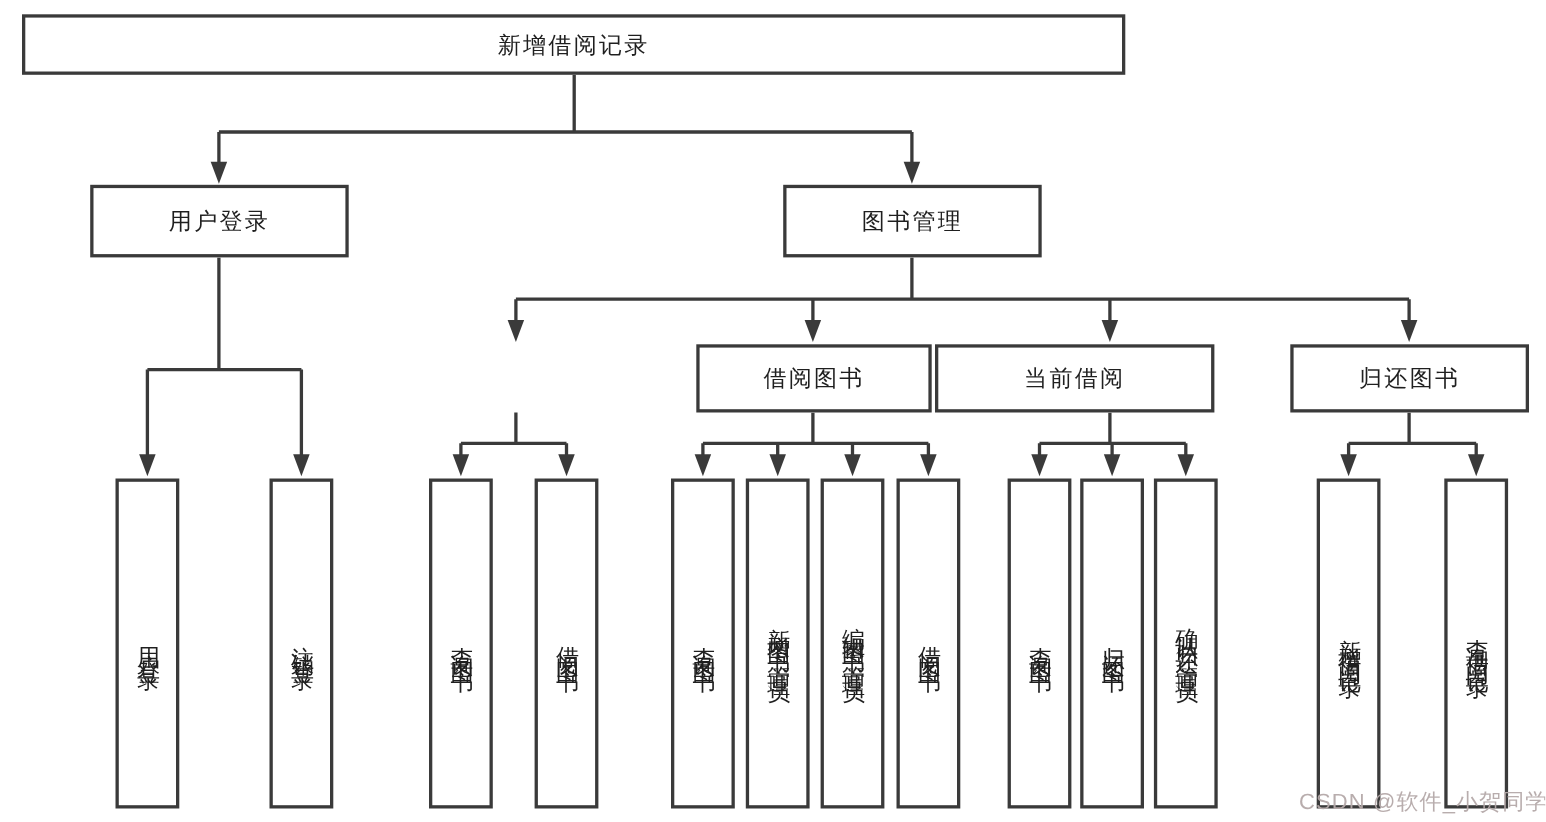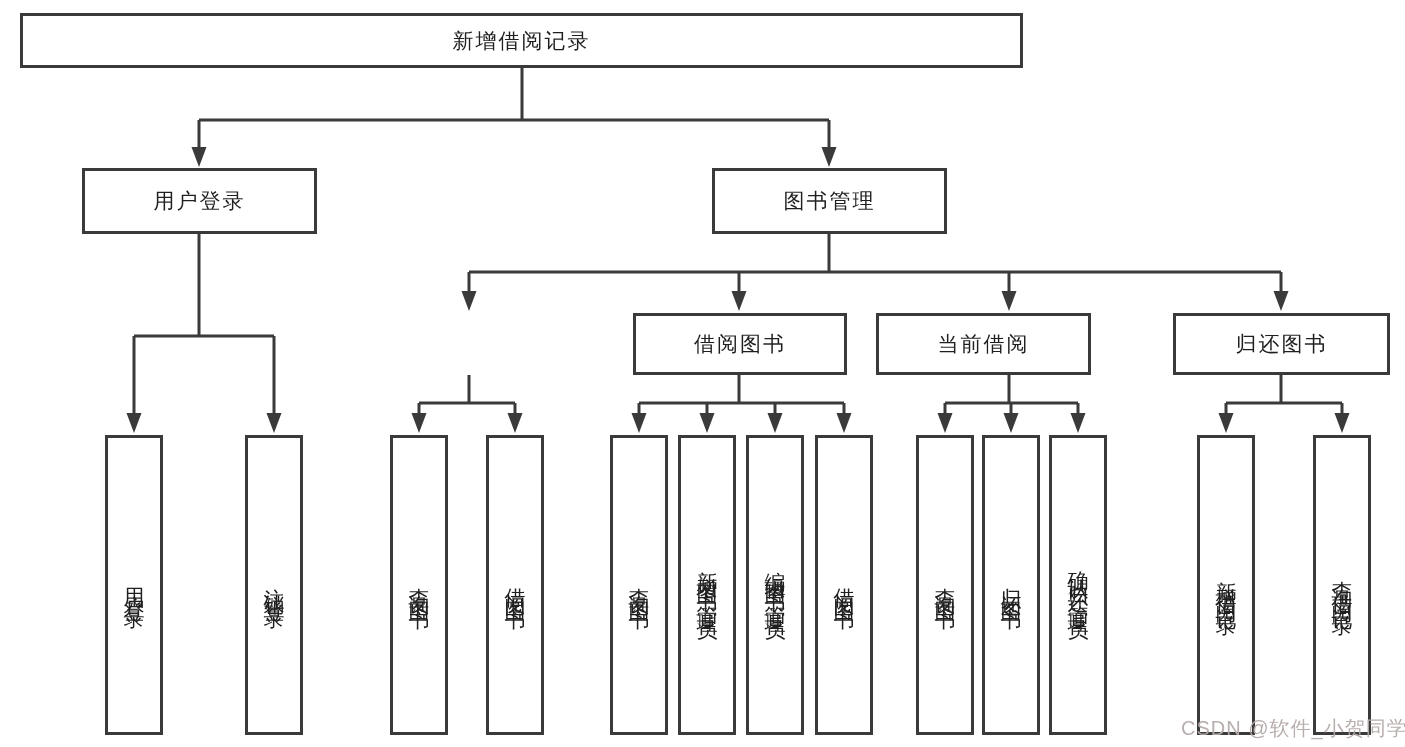--- a/index.html
+++ b/index.html
@@ -109,21 +109,21 @@
   <div class="node h" style="left:82px;top:168px;width:235px;height:66px;">
     <span>用户登录</span>
   </div>
   <div class="node h" style="left:712px;top:168px;width:235px;height:66px;">
     <span>图书管理</span>
   </div>
 
   <div class="node h" style="left:633px;top:313px;width:214px;height:62px;">
     <span>借阅图书</span>
   </div>
-  <div class="node h" style="left:876px;top:313px;width:215px;height:62px;">
+  <div class="node h" style="left:850px;top:313px;width:254px;height:62px;">
     <span>当前借阅</span>
   </div>
   <div class="node h" style="left:1173px;top:313px;width:217px;height:62px;">
     <span>归还图书</span>
   </div>
 
   <div class="node v" style="left:105px;top:435px;width:58px;height:300px;">
     <span>用户登录</span>
   </div>
   <div class="node v" style="left:245px;top:435px;width:58px;height:300px;">

